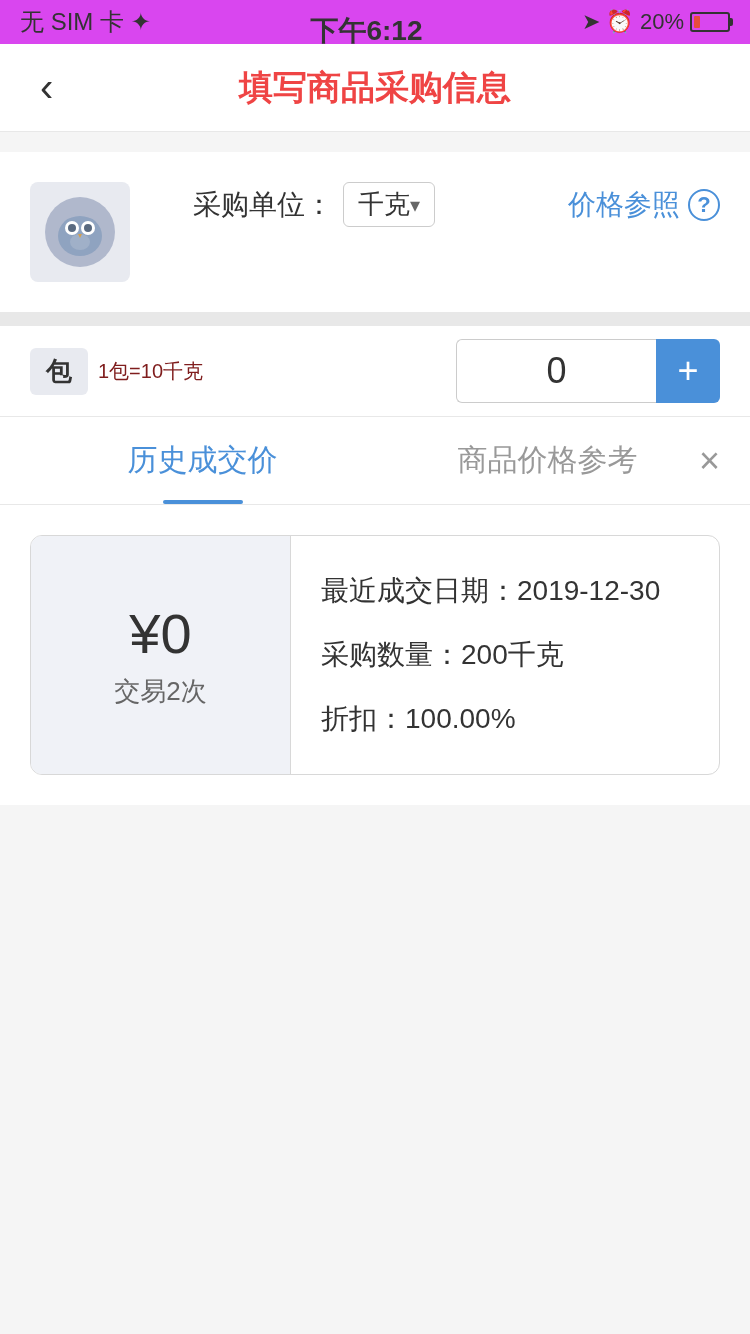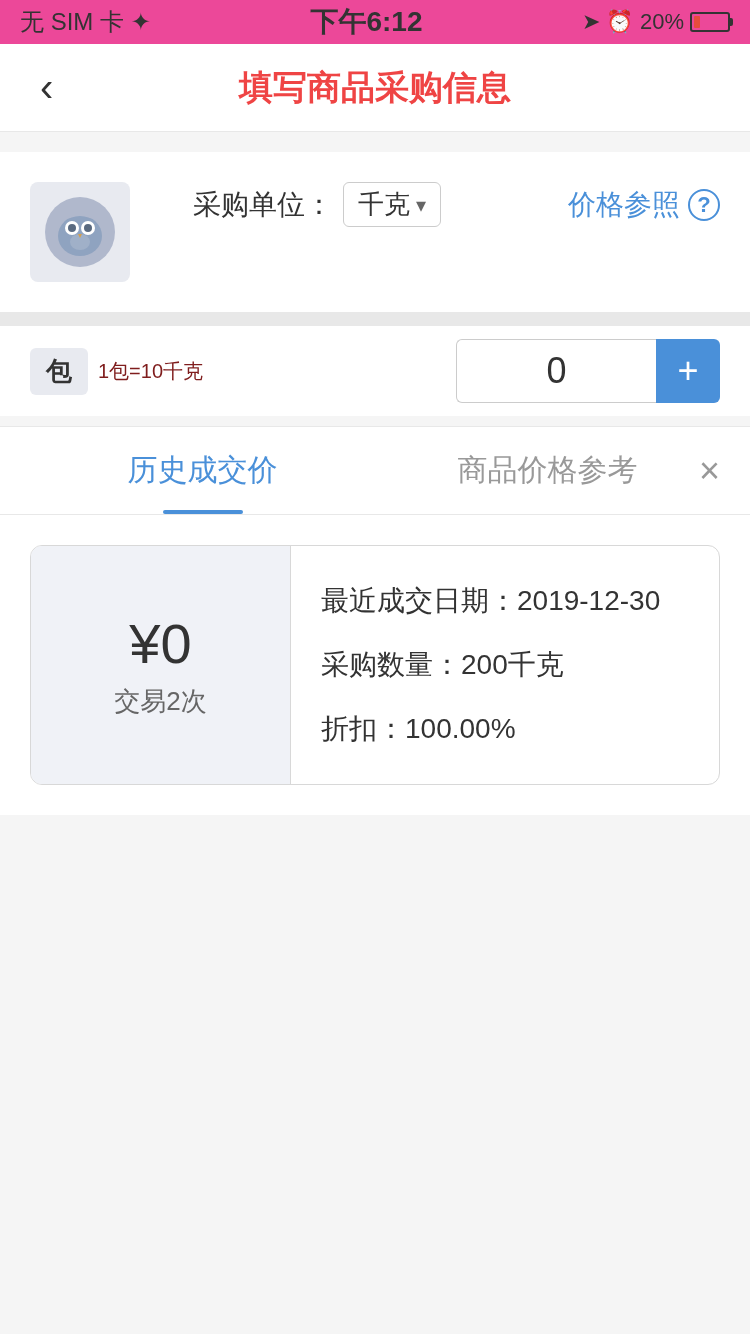--- a/index.html
+++ b/index.html
@@ -9,23 +9,22 @@
       min-height: 1334px;
       font-family: -apple-system, "PingFang SC", "Helvetica Neue", sans-serif;
       background: #f5f5f5;
       font-size: 28px;
       color: #333;
     }
 
     
     .status-bar {
       height: 44px;
-      background: #ec4899;
-      display: flex;
-      align-items: center;
+      background: #d946ef;
+      display: flex;
       justify-content: space-between;
       padding: 12px 20px;
       font-size: 26px;
       font-weight: 500;
     }
     .status-left {
       display: flex;
       align-items: center;
       gap: 8px;
       font-size: 24px;
@@ -160,21 +159,20 @@
       align-items: center;
       margin-left: 39px;
     }
     .unit-label {
       font-size: 28px;
       color: #333;
     }
     .unit-select {
       display: inline-flex;
       align-items: center;
-      gap: 6px;
       border: 1px solid #ccc;
       border-radius: 6px;
       padding: 4px 14px;
       font-size: 26px;
       color: #333;
       background: #fff;
       cursor: pointer;
     }
     .unit-select-arrow {
       font-size: 20px;
@@ -262,21 +260,21 @@
       justify-content: center;
       font-size: 36px;
       color: #fff;
       cursor: pointer;
       font-weight: 300;
     }
 
     
     .bottom-panel {
       background: #fff;
-      margin-top: 10px;
+      margin-top: 0;
       border-top: 1px solid #e8e8e8;
     }
 
     
     .tabs {
       display: flex;
       align-items: center;
       border-bottom: 1px solid #e8e8e8;
       padding: 0 30px;
       height: 88px;

